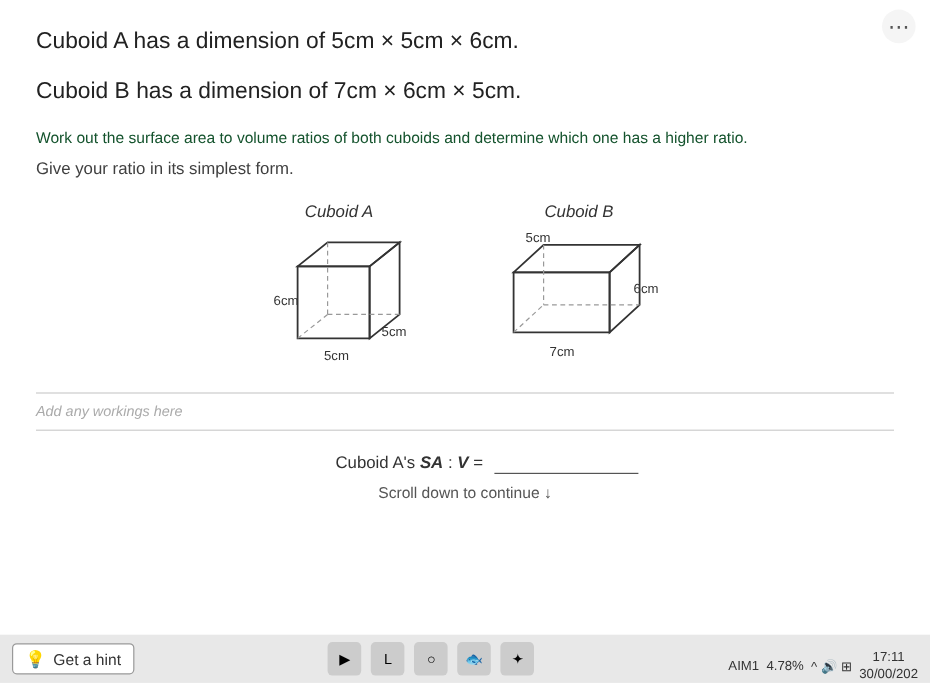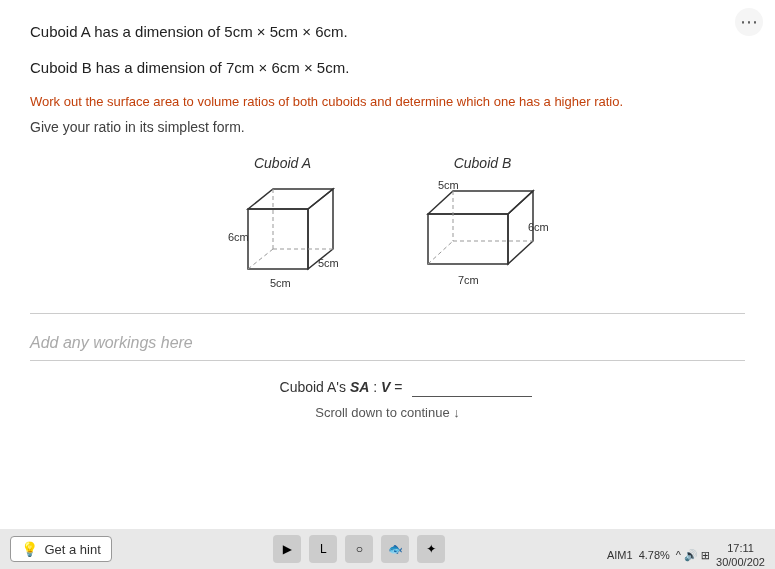--- a/index.html
+++ b/index.html
@@ -14,28 +14,28 @@
     .main-content {
       background: #ffffff;
       position: absolute;
       top: 0;
       left: 0;
       right: 0;
       bottom: 40px;
       padding: 20px 30px;
     }
     .question-text {
-      font-size: 15px;
+      font-size: 19px;
       color: #222;
       line-height: 1.6;
       margin-bottom: 12px;
     }
     .work-text {
       font-size: 13px;
-      color: #c2410c;
+      color: #14532d;
       line-height: 1.6;
       margin-bottom: 6px;
     }
     .ratio-text {
       font-size: 14px;
       color: #404040;
       margin-bottom: 20px;
     }
     .cuboids-area {
       display: flex;
@@ -64,24 +64,23 @@
     svg.cuboid-svg {
       overflow: visible;
     }
     .workings-area {
       border-top: 1px solid #ccc;
       border-bottom: 1px solid #ccc;
       padding: 8px 0;
       margin-bottom: 16px;
     }
     .workings-placeholder {
-      font-size: 16px;
+      font-size: 12px;
       color: #aaa;
       font-style: italic;
-      margin-top: 12px;
     }
     .bottom-section {
       display: flex;
       flex-direction: column;
       align-items: center;
       gap: 8px;
     }
     .sa-v-row {
       display: flex;
       align-items: center;

